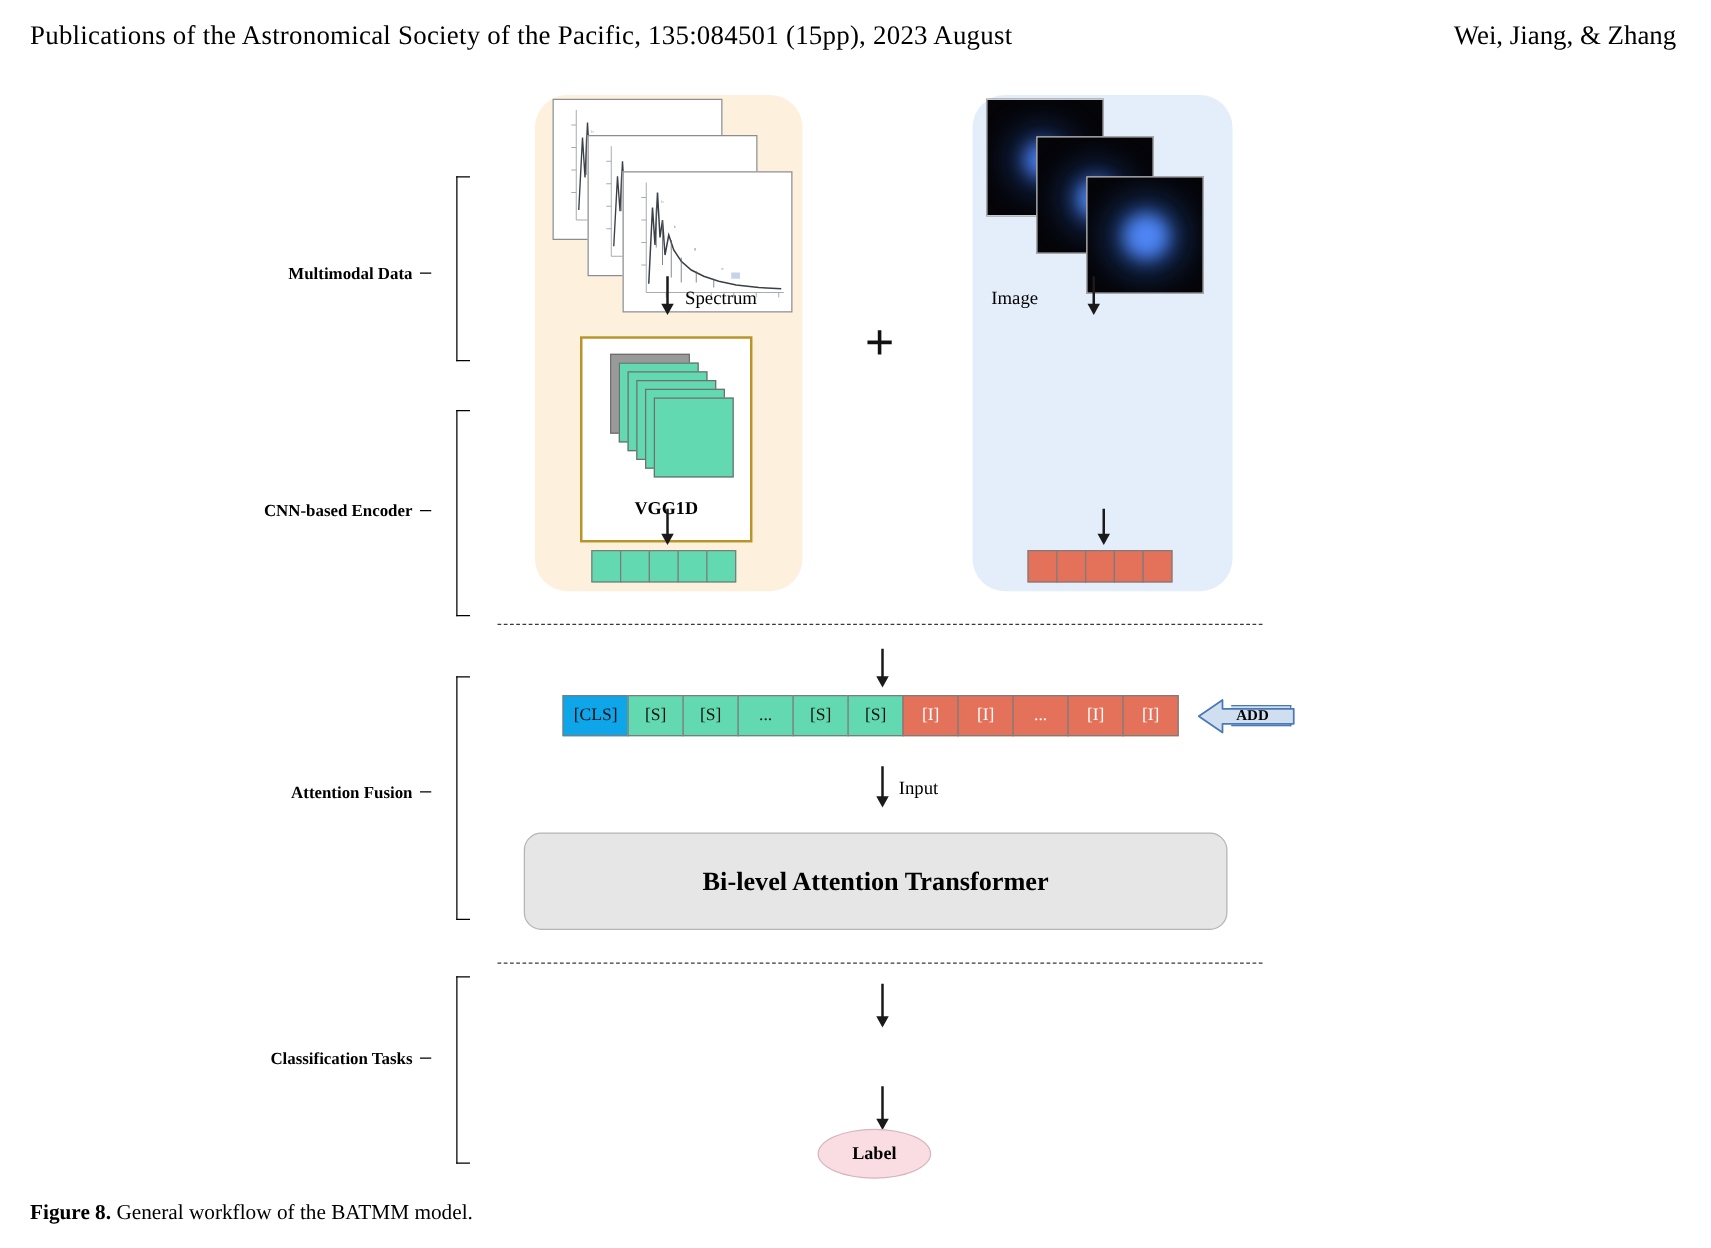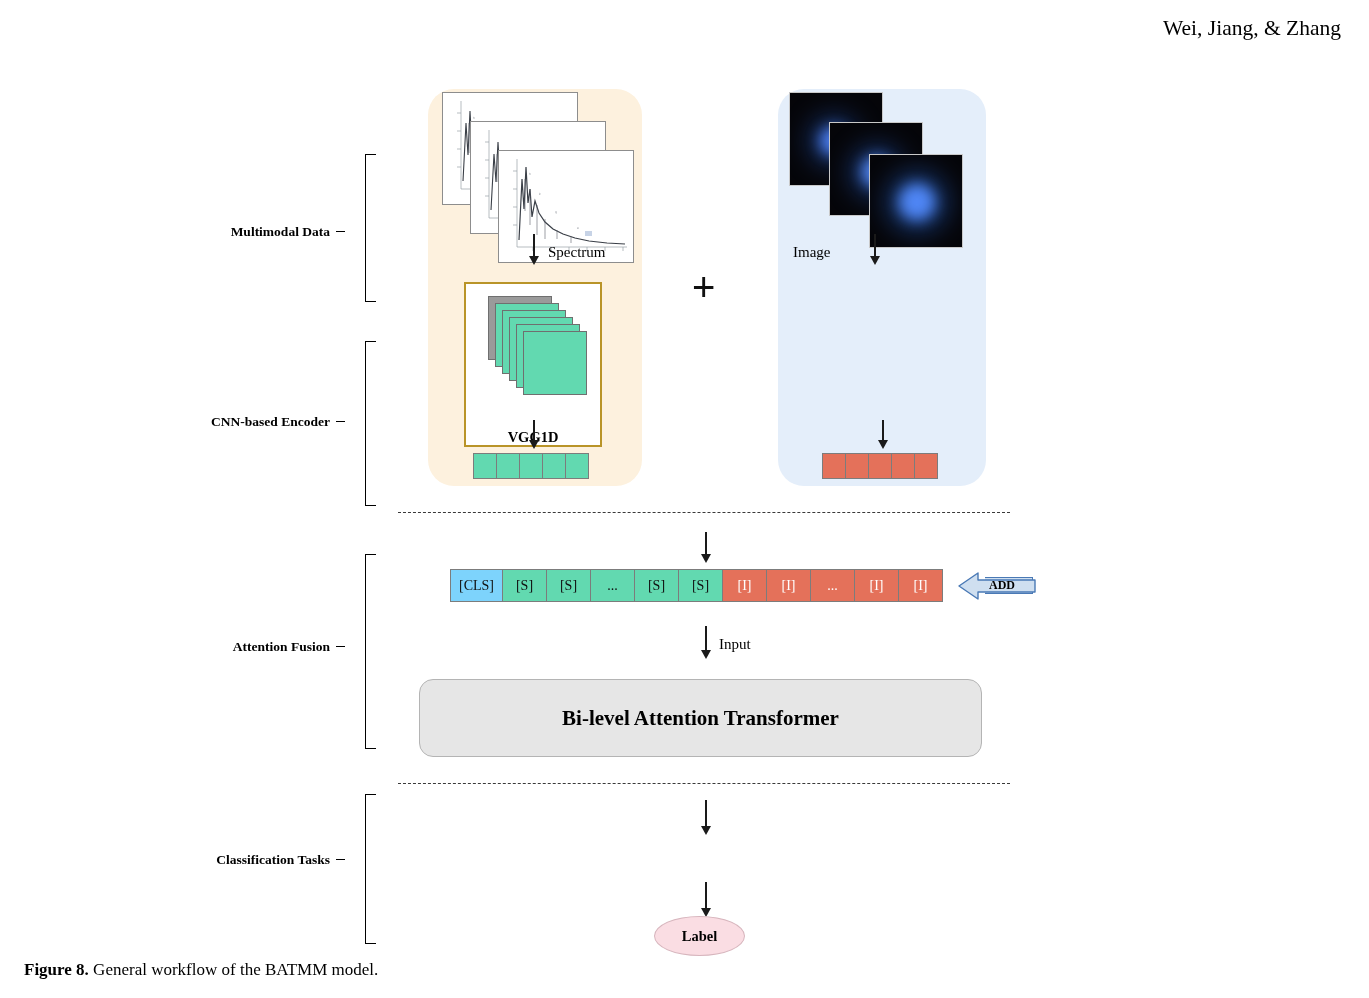--- a/index.html
+++ b/index.html
@@ -37,21 +37,21 @@
     right: 28px;
     top: 0;
     font-size: 21.5px;
     white-space: nowrap;
   }
 
   
   .figure {
     position: absolute;
     left: 0;
-    top: 64px;
+    top: 51px;
     width: 1119px;
     height: 890px;
   }
 
   
   .stage-label {
     position: absolute;
     font-weight: bold;
     font-size: 13.5px;
     text-align: right;
@@ -154,21 +154,20 @@
     position: absolute;
     box-sizing: border-box;
     border: 1px solid #6f6f6f;
   }
   .enc-name {
     position: absolute;
     width: 100%;
     text-align: center;
     font-weight: bold;
     font-size: 14.5px;
-    margin-top: 17px;
   }
 
   
   .featbar {
     position: absolute;
     display: flex;
     box-sizing: border-box;
   }
   .featcell {
     box-sizing: border-box;
@@ -194,21 +193,21 @@
     box-sizing: border-box;
     border: 1px solid #7c7c7c;
     margin-left: -1px;
     display: flex;
     align-items: center;
     justify-content: center;
     font-size: 14px;
     font-family: "Liberation Serif", serif;
   }
   .token:first-child { margin-left: 0; }
-  .token-cls { background: #7dd3fc; color: #111; }
+  .token-cls { background: #0ea5e9; color: #111; }
   .token-s   { background: #62d9b0; color: #111; }
   .token-i   { background: #e4715a; color: #ffffff; }
 
   
   .addarrow {
     position: absolute;
     background: #cfdff0;
     border: 1.5px solid #4a79b5;
     box-sizing: border-box;
   }
@@ -283,20 +282,21 @@
     top: 960px;
     font-size: 17px;
     white-space: nowrap;
   }
   .caption b { font-weight: bold; }
 </style>
 </head>
 <body>
 
 <div class="runhead">
+  <div class="runhead-left">Publications of the Astronomical Society of the Pacific, 135:084501 (15pp), 2023 August</div>
   <div class="runhead-right">Wei, Jiang, &amp; Zhang</div>
 </div>
 
 <div class="figure">
 
   <div class="stage-label" style="left:150px; top:160px; width:180px;">Multimodal Data</div>
   <div class="bracket" style="left:365px; top:90px; height:148px;"></div>
   <div class="bracket-tick" style="left:336px; top:167px;"></div>
 
   <div class="stage-label" style="left:130px; top:350px; width:200px;text-align:right;">CNN-based Encoder</div>

